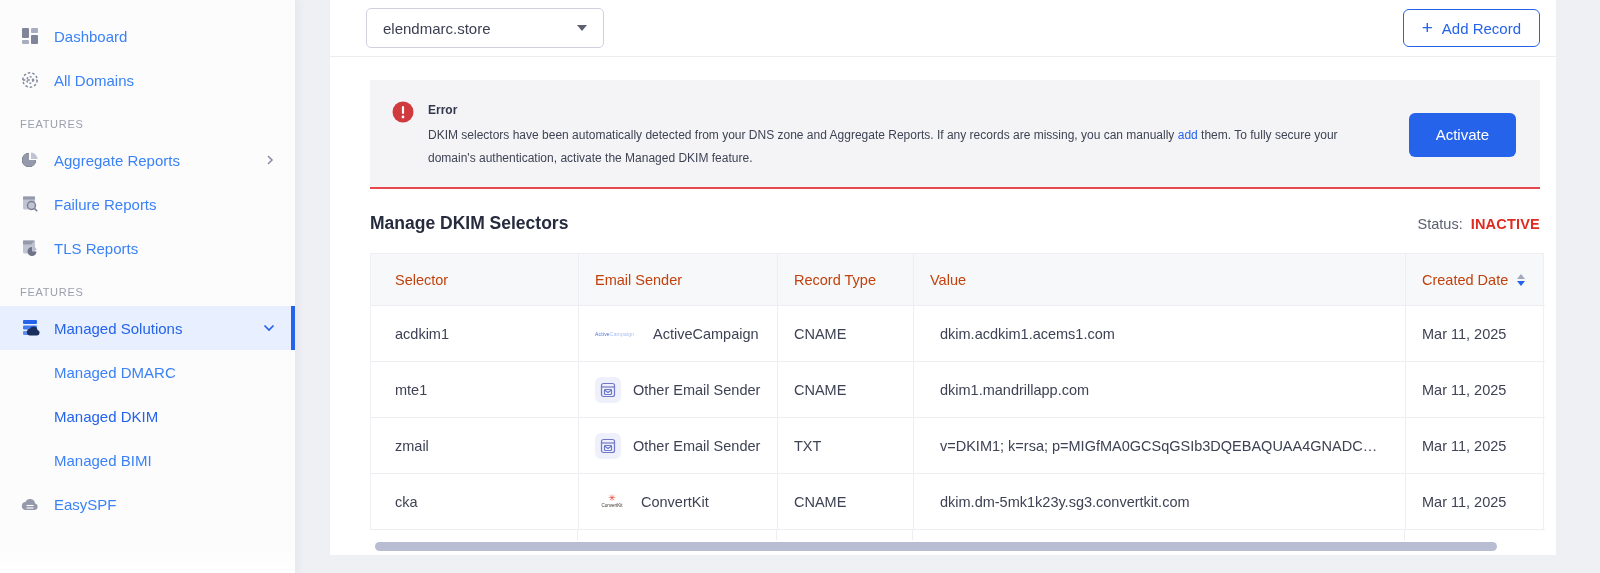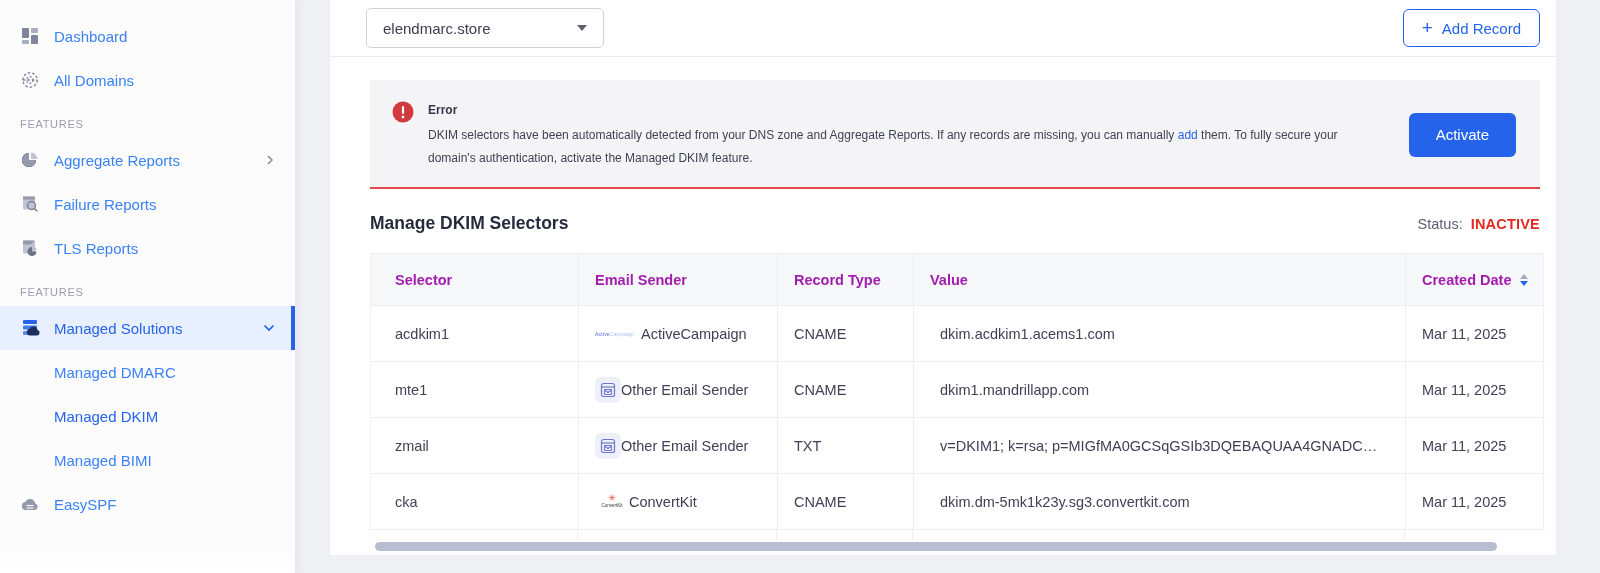--- a/index.html
+++ b/index.html
@@ -54,33 +54,33 @@
 
   
   .section-row { display:flex; align-items:center; justify-content:space-between; margin-top:24px; }
   .section-title { font-size:17.5px; font-weight:bold; color:#272b3e; }
   .status-wrap { font-size:14.5px; color:#5a5e70; display:flex; gap:8px; align-items:center; }
   .status-val { color:#e02b20; font-weight:bold; letter-spacing:.2px; }
 
   
   .dkim-table { margin-top:19px; width:1174px; border:1px solid #efeff4; border-bottom:none; font-size:14.5px; }
   .t-row { display:grid; grid-template-columns:207px 199px 136px 492px 140px; }
-  .t-head { background:#f7f8fa; height:52px; font-weight:bold; color:#a21caf; }
+  .t-head { background:#f7f8fa; height:52px; font-weight:normal; color:#c2410c; }
   .t-cell { display:flex; align-items:center; padding-left:16px; border-bottom:1px solid #ededf2;
             border-left:1px solid #ededf2; overflow:hidden; white-space:nowrap; }
   .t-cell:first-child { border-left:none; padding-left:24px; }
   .t-body .t-cell { height:56px; color:#3f4254; }
   .t-cell.val { padding-left:26px; }
   .sort-ico { display:inline-flex; flex-direction:column; gap:2px; margin-left:9px; cursor:pointer; }
   .tri-up { width:0; height:0; border-left:4.5px solid transparent; border-right:4.5px solid transparent;
             border-bottom:5px solid #a4a8bc; }
   .tri-down { width:0; height:0; border-left:4.5px solid transparent; border-right:4.5px solid transparent;
               border-top:5px solid #2563eb; }
 
-  .sender-cell { }
+  .sender-cell { gap:12px; }
   .other-sender-ico { width:26px; height:26px; border-radius:6px; background:#eef0fb;
                       display:flex; align-items:center; justify-content:center; flex:0 0 26px; }
   .ac-logo { width:46px; height:12px; font-size:5px; color:#4a6fdc; display:flex; align-items:center;
              overflow:hidden; flex:0 0 46px; letter-spacing:.2px; }
   .ac-logo .dim { color:#a9bdf0; }
   .ck-logo { width:34px; flex:0 0 34px; display:flex; flex-direction:column; align-items:center; line-height:1; }
   .ck-mark { color:#e8402a; font-size:9px; }
   .ck-word { font-size:4.5px; color:#3a3426; margin-top:1px; }
 
   

